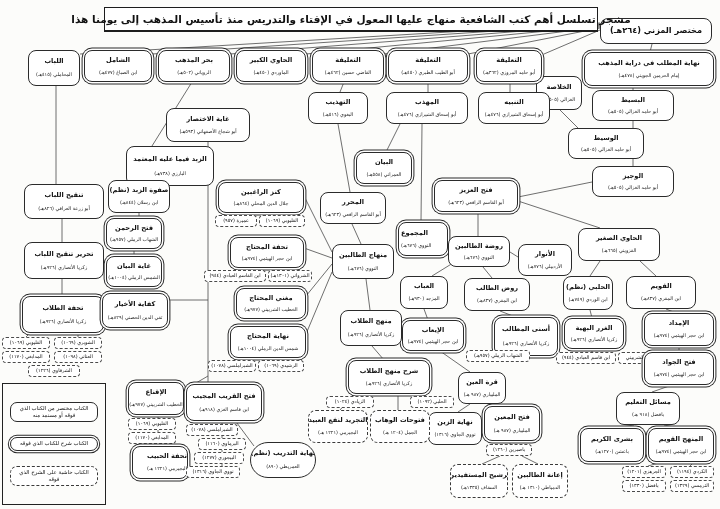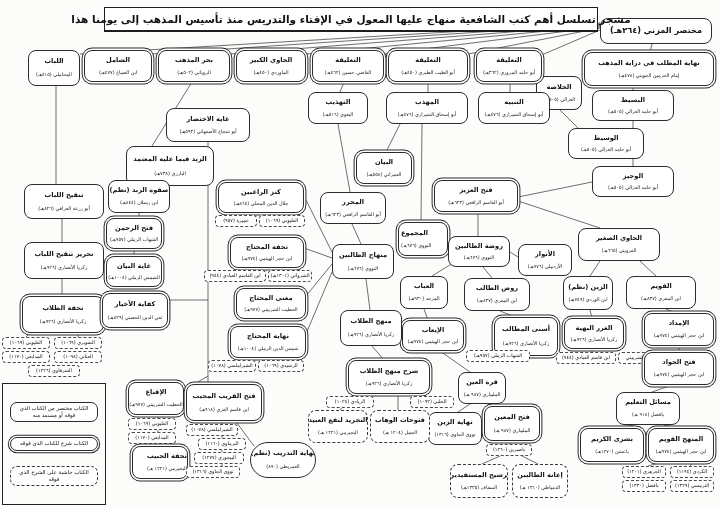--- a/index.html
+++ b/index.html
@@ -261,21 +261,21 @@
         <div class="a">ابن المقري (٨٣٧هـ)</div>
       </div>
       <div class="node sharh" style="left: 494px; top: 317px; width: 64px; height: 39px;">
         <div class="t">أسنى المطالب</div>
         <div class="a">زكريا الأنصاري (٩٢٦هـ)</div>
       </div>
       <div class="node hs" style="left: 466px; top: 350px; width: 64px; height: 12px;">
         <div class="t">الشهاب الرملي (٩٥٧هـ)</div>
       </div>
       <div class="node plain" style="left: 563px; top: 276px; width: 50px; height: 34px;">
-        <div class="t">الزين (نظم)</div>
+        <div class="t">الحلبي (نظم)</div>
         <div class="a">ابن الوردي (٧٤٩هـ)</div>
       </div>
       <div class="node plain" style="left: 626px; top: 276px; width: 70px; height: 33px;">
         <div class="t">القويم</div>
         <div class="a">ابن المقري (٨٣٧هـ)</div>
       </div>
       <div class="node sharh" style="left: 564px; top: 318px; width: 60px; height: 31px;">
         <div class="t">الغرر البهية</div>
         <div class="a">زكريا الأنصاري (٩٢٦هـ)</div>
       </div>

